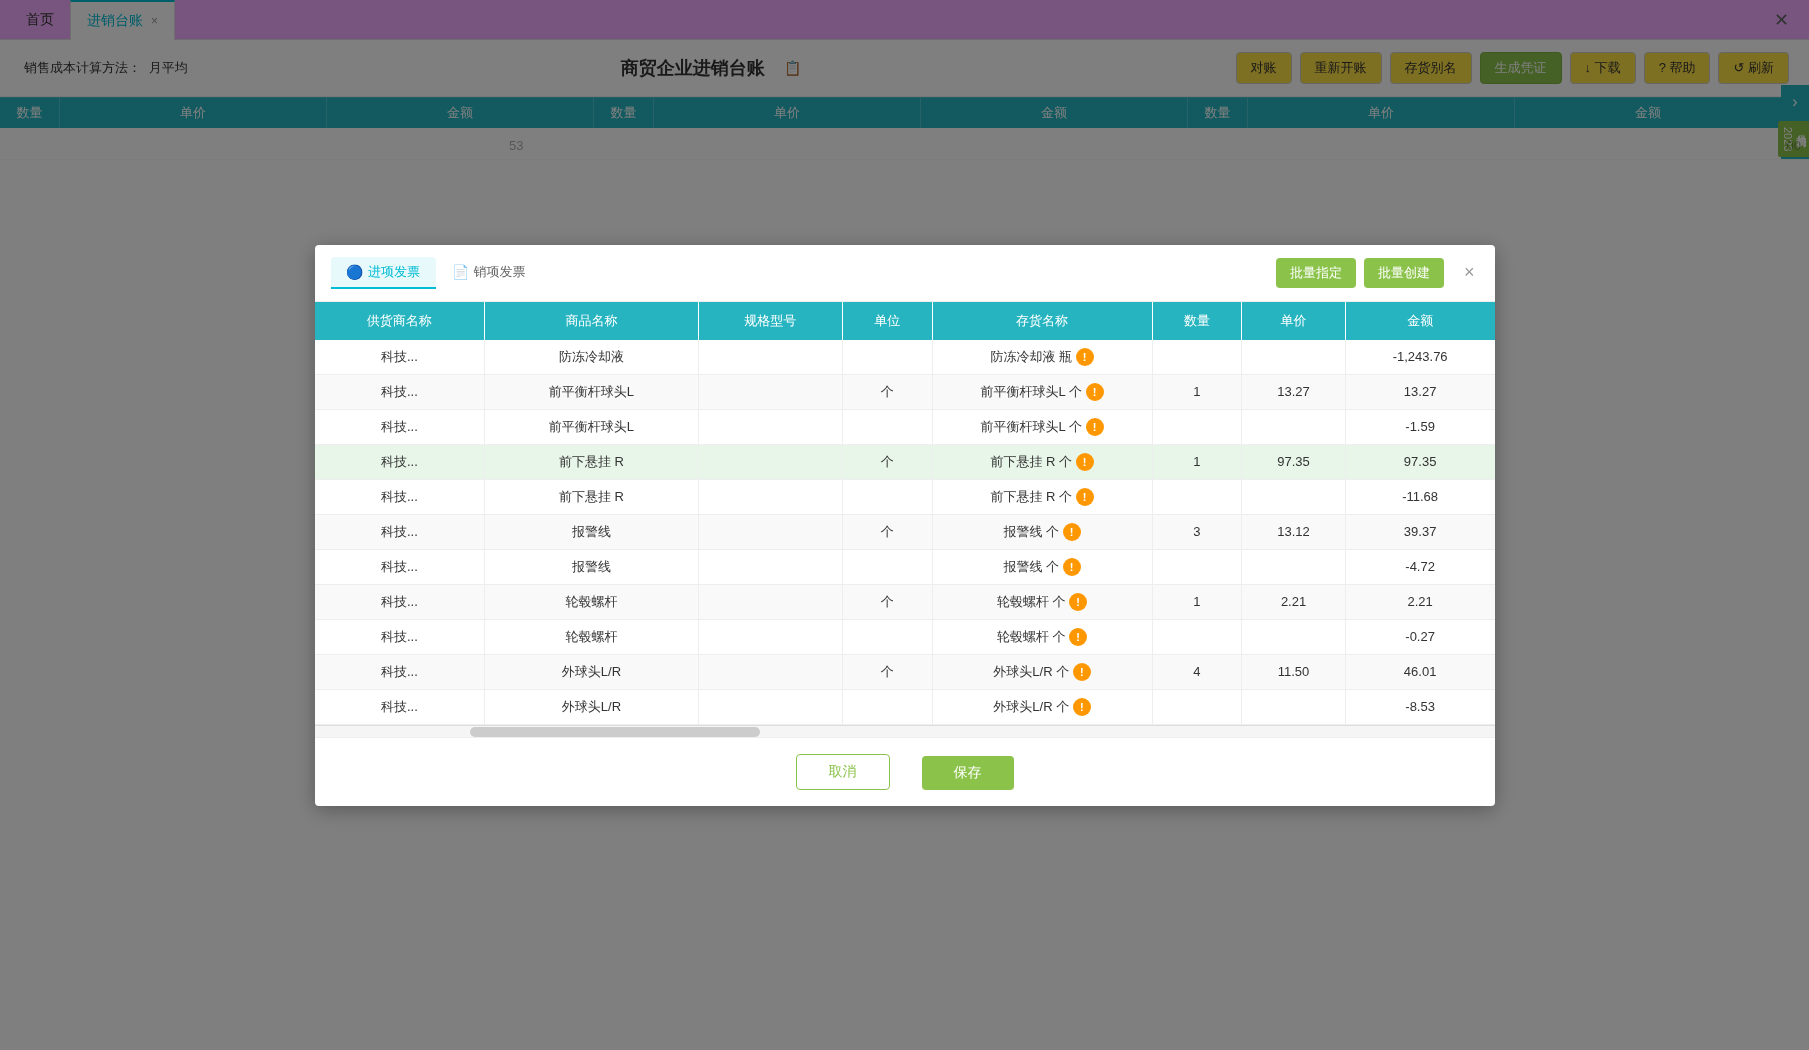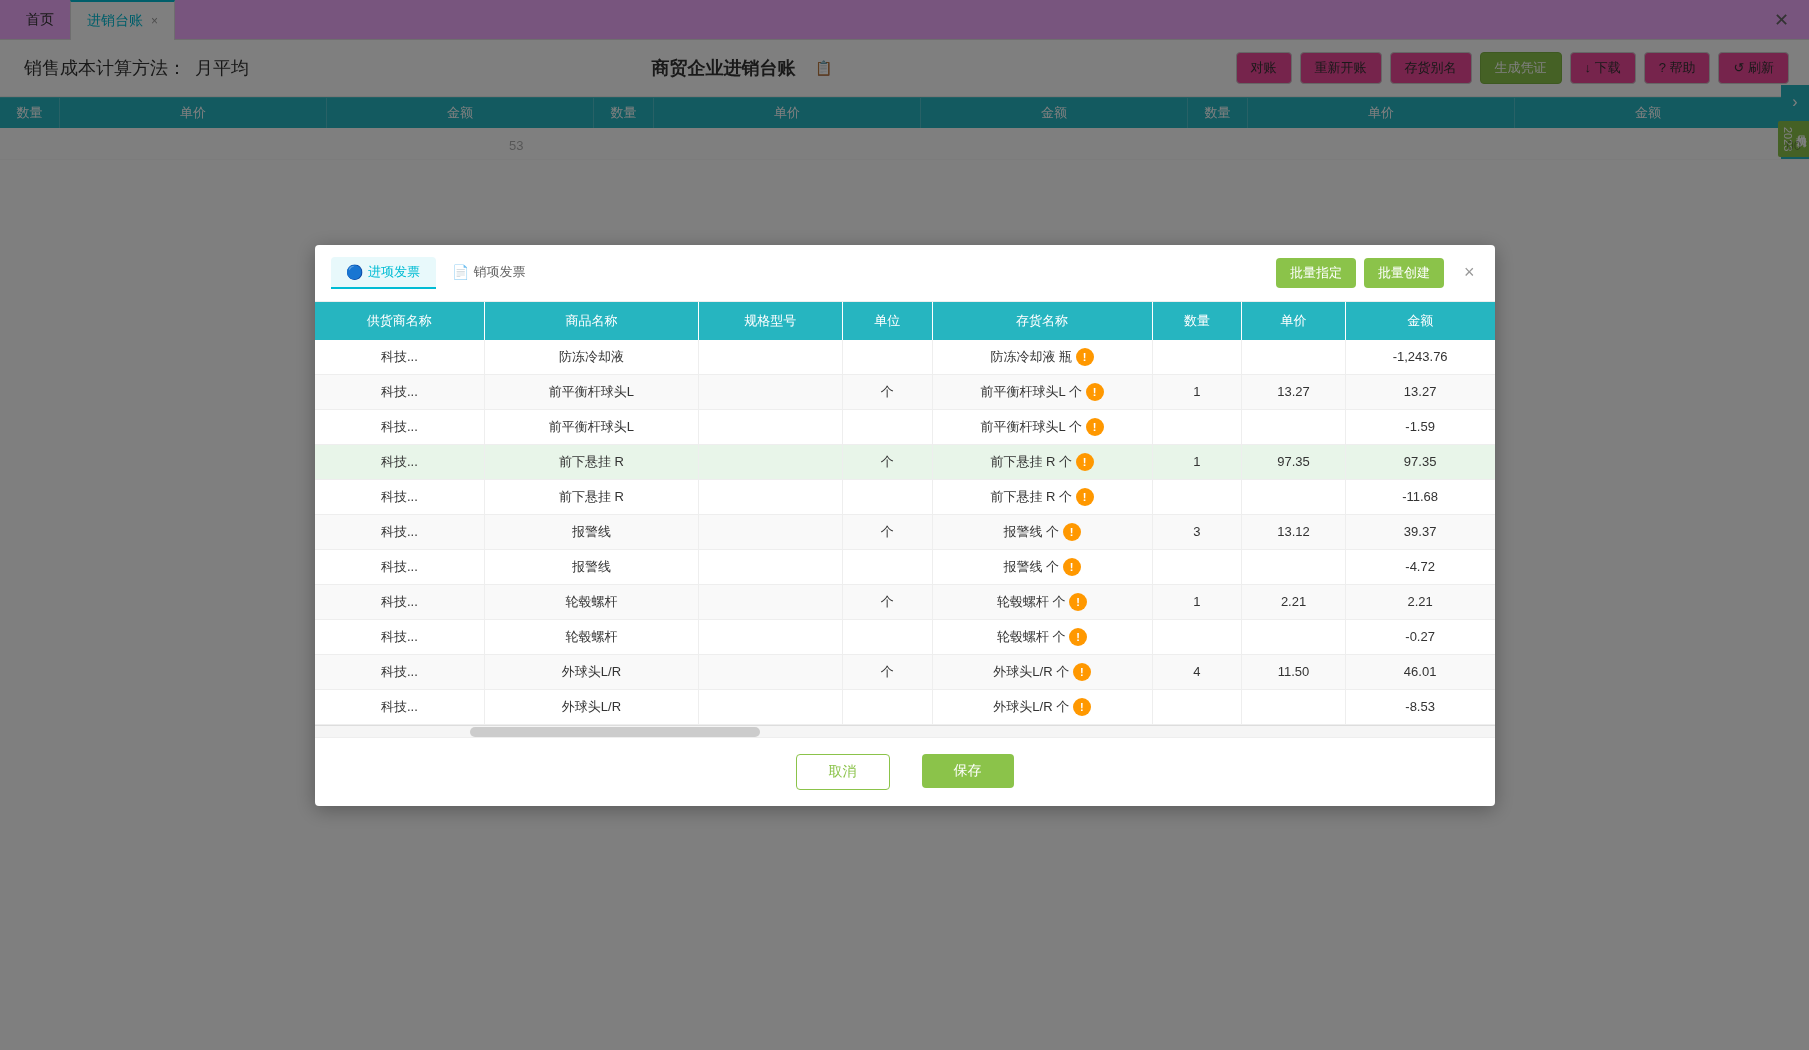--- a/index.html
+++ b/index.html
@@ -11,26 +11,26 @@
     .top-tab.home { color: #333; }
     .top-tab.active { background: #fff; color: #00bcd4; border-top: 2px solid #00bcd4; border-left: 1px solid #ddd; border-right: 1px solid #ddd; }
     .top-tab .close-x { margin-left: 8px; color: #999; font-size: 12px; cursor: pointer; }
     .top-bar-close { margin-left: auto; font-size: 18px; color: #666; cursor: pointer; padding: 0 10px; }
 
     
     .main-area { background: #fff; min-height: 1010px; position: relative; }
 
     
     .page-header { display: flex; align-items: center; padding: 12px 20px; border-bottom: 1px solid #eee; }
-    .cost-method { font-size: 18px; color: #666; }
+    .cost-method { font-size: 13px; color: #666; }
     .cost-method span { color: #333; margin-left: 4px; }
     .page-title { flex: 1; text-align: center; font-size: 18px; font-weight: bold; color: #333; display: flex; align-items: center; justify-content: center; gap: 20px; }
     .page-title-icon { color: #666; font-size: 14px; }
     .header-buttons { display: flex; gap: 8px; align-items: center; }
-    .btn { padding: 6px 14px; border-radius: 4px; border: 1px solid #ccc; background: #ec4899; cursor: pointer; font-size: 13px; color: #333; display: flex; align-items: center; gap: 4px; }
+    .btn { padding: 6px 14px; border-radius: 4px; border: 1px solid #ccc; background: #fde047; cursor: pointer; font-size: 13px; color: #333; display: flex; align-items: center; gap: 4px; }
     .btn-primary { background: #8bc34a; color: #fff; border-color: #7cb342; }
 
     
     .overlay { position: fixed; top: 0; left: 0; width: 1809px; height: 1050px; background: rgba(0,0,0,0.5); z-index: 100; display: flex; align-items: center; justify-content: center; }
 
     
     .dialog { background: #fff; width: 1180px; max-height: 800px; border-radius: 4px; box-shadow: 0 4px 20px rgba(0,0,0,0.3); display: flex; flex-direction: column; }
     .dialog-header { display: flex; align-items: center; padding: 12px 16px; border-bottom: 1px solid #eee; gap: 8px; }
     .dialog-tabs { display: flex; gap: 0; flex: 1; }
     .dialog-tab { padding: 6px 16px; border-radius: 4px 4px 0 0; cursor: pointer; font-size: 13px; color: #666; display: flex; align-items: center; gap: 4px; border-bottom: 2px solid transparent; }
@@ -49,21 +49,21 @@
     .dialog-table th:last-child { border-right: none; }
     .dialog-table td { padding: 8px 8px; border-bottom: 1px solid #eee; border-right: 1px solid #eee; text-align: center; font-size: 13px; color: #333; }
     .dialog-table td:last-child { border-right: none; }
     .dialog-table tr:nth-child(even) { background: #f9f9f9; }
     .dialog-table tr.highlighted { background: #e8f5e9; }
     .warn-icon { display: inline-block; width: 18px; height: 18px; border-radius: 50%; background: #ff9800; color: #fff; font-size: 11px; font-weight: bold; line-height: 18px; text-align: center; }
     .text-left { text-align: left; }
     .text-right { text-align: right; }
 
     
-    .dialog-footer { display: flex; align-items: flex-start; justify-content: center; padding: 16px; border-top: 1px solid #eee; gap: 32px; }
+    .dialog-footer { display: flex; align-items: flex-end; justify-content: center; padding: 16px; border-top: 1px solid #eee; gap: 32px; }
     .btn-cancel { padding: 8px 32px; border-radius: 4px; border: 1px solid #8bc34a; background: #fff; color: #8bc34a; cursor: pointer; font-size: 14px; }
     .btn-save { padding: 8px 32px; border-radius: 4px; border: none; background: #8bc34a; color: #fff; cursor: pointer; font-size: 14px; }
 
     
     .scroll-bar-area { height: 12px; background: #f5f5f5; border-top: 1px solid #ddd; position: relative; }
     .scroll-thumb { position: absolute; left: 155px; width: 290px; height: 10px; background: #ccc; border-radius: 5px; top: 1px; }
 
     .right-sidebar { position: absolute; right: 0; top: 45px; width: 28px; display: flex; flex-direction: column; align-items: center; background: #26b5c0; }
     .arrow-right { color: #fff; font-size: 16px; padding: 8px 0; cursor: pointer; }
     .month-badge { background: #8bc34a; color: #fff; writing-mode: vertical-rl; font-size: 11px; padding: 6px 4px; border-radius: 2px; margin: 2px; cursor: pointer; }

